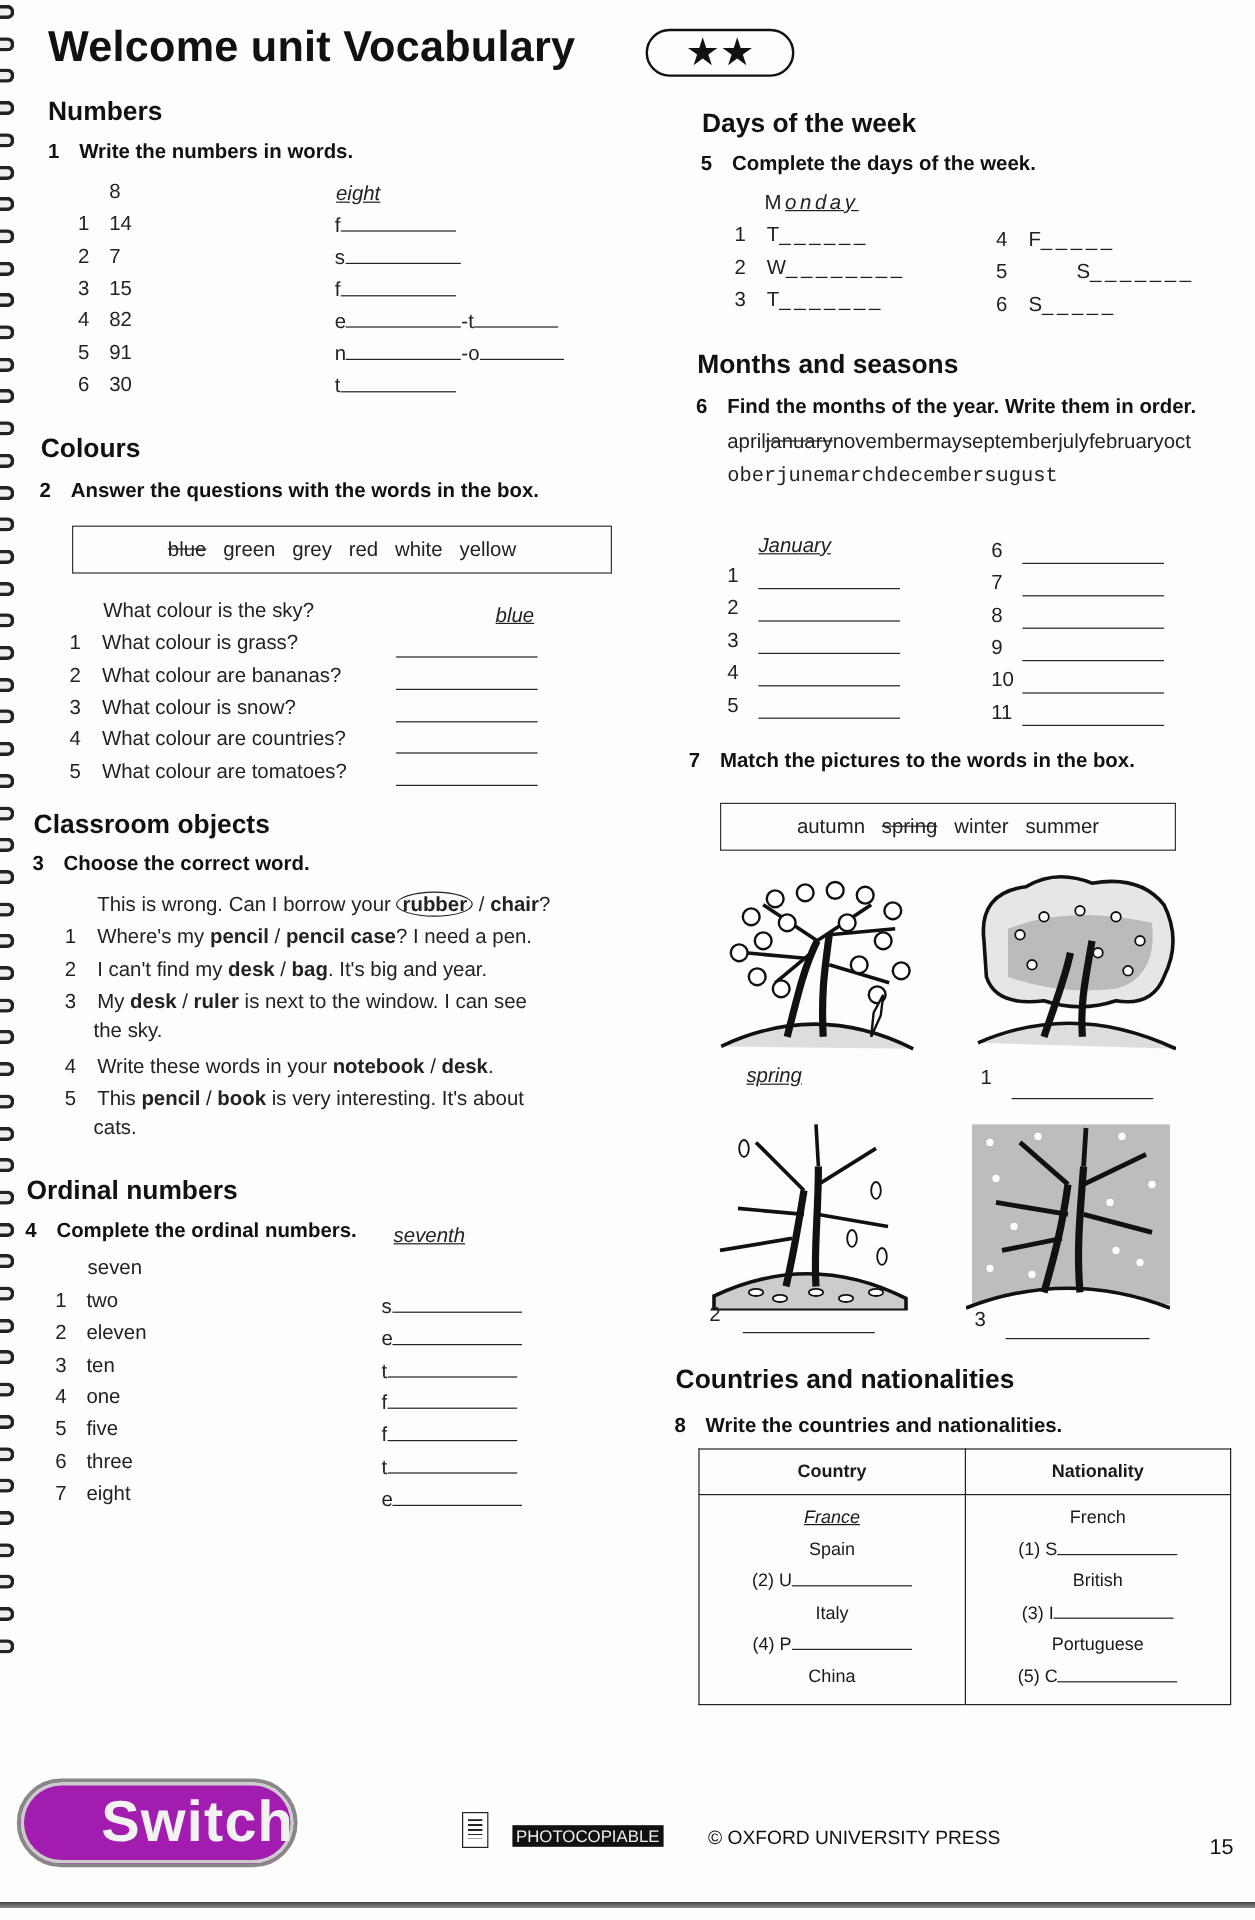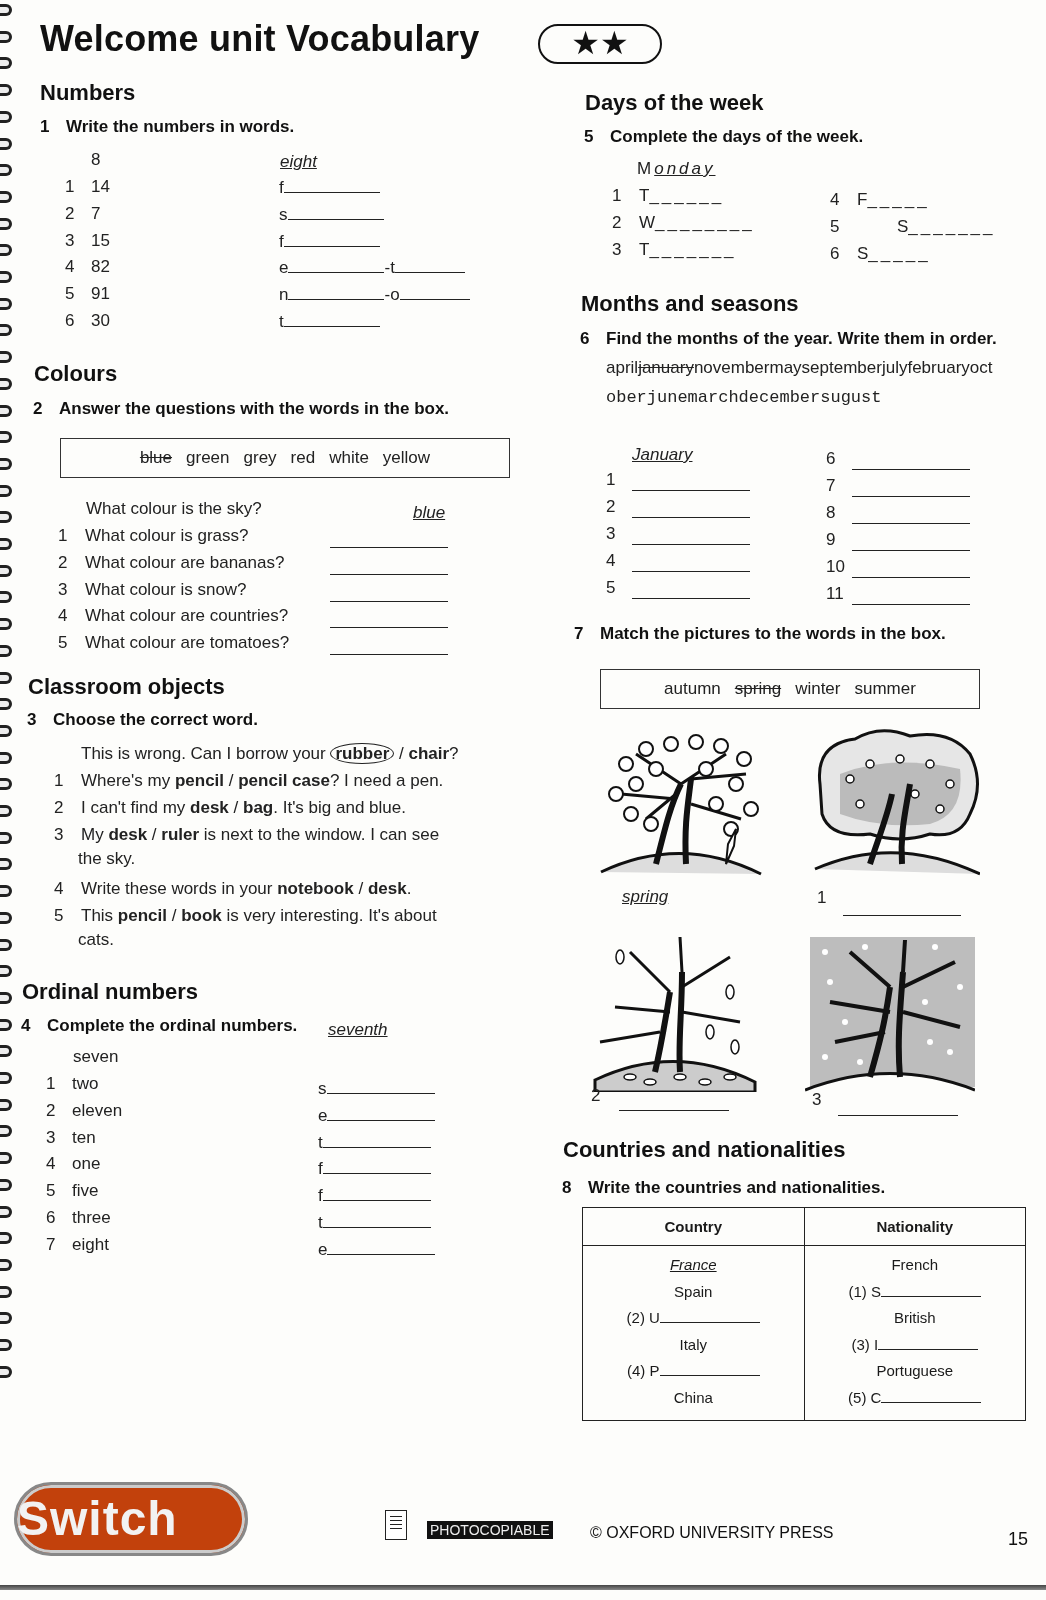--- a/index.html
+++ b/index.html
@@ -25,21 +25,21 @@
 
   .box { position: absolute; border: 1.5px solid #333; font-size: 17px; display: flex; align-items: center; justify-content: center; gap: 14px; color: #222; }
 
   .pic { position: absolute; width: 170px; height: 160px; }
 
   table.cn { position: absolute; left: 582px; top: 1207px; width: 444px; height: 214px; border-collapse: collapse; border: 1.5px solid #222; font-size: 15px; }
   table.cn th { border: 1.5px solid #222; height: 38px; font-weight: bold; }
   table.cn td { border-right: 1.5px solid #222; vertical-align: top; text-align: center; padding-top: 6px; width: 50%; }
   table.cn td div { height: 26.5px; line-height: 26px; }
 
-  .footer-logo { position: absolute; left: 14px; top: 1482px; width: 234px; height: 74px; border-radius: 38px; background: #c2410c; border: 3px solid #888; box-shadow: inset 0 0 0 3px #ccc; color: #f2f2f2; font-size: 48px; font-weight: bold; text-align: left; line-height: 68px; letter-spacing: 1px; }
+  .footer-logo { position: absolute; left: 14px; top: 1482px; width: 234px; height: 74px; border-radius: 38px; background: #a21caf; border: 3px solid #888; box-shadow: inset 0 0 0 3px #ccc; color: #f2f2f2; font-size: 48px; font-weight: bold; text-align: right; line-height: 68px; letter-spacing: 1px; }
   .copy-icon { position: absolute; left: 385px; top: 1510px; width: 22px; height: 30px; border: 1.5px solid #222; background: #fff; }
   .copy-icon::before { content: ""; position: absolute; left: 4px; top: 5px; width: 12px; height: 16px; background: repeating-linear-gradient(#222 0 1.5px, transparent 1.5px 4px); }
   .photocopiable { position: absolute; left: 427px; top: 1521px; background: #111; color: #eee; font-size: 14px; padding: 1px 3px; }
   .oup { position: absolute; left: 590px; top: 1524px; font-size: 16px; color: #111; }
   .pagenum { position: absolute; left: 1008px; top: 1529px; font-size: 18px; color: #111; }
   .bottom-rule { position: absolute; left: 0; top: 1585px; width: 1046px; height: 5px; background: linear-gradient(#444, #888); }
 </style>
 </head>
 <body>
 
@@ -158,21 +158,21 @@
 
 <div class="h2" style="left:28px;top:674px;">Classroom objects</div>
 <div class="instr" style="left:27px;top:710px;"><span class="num">3</span><span>Choose the correct word.</span></div>
 <div class="t" style="left:81px;top:744px;">
   <span>This is wrong. Can I borrow your </span><span class="b circle">rubber</span><span> / </span><span class="b">chair</span><span>?</span>
 </div>
 <div id="classroom-items">
     <div class="t" style="left:54px;top:771px;">1</div>
     <div class="t" style="left:81px;top:771px;"><span>Where's my </span><span class="b">pencil</span><span> / </span><span class="b">pencil case</span><span>? I need a pen.</span></div>
     <div class="t" style="left:54px;top:798px;">2</div>
-    <div class="t" style="left:81px;top:798px;"><span>I can't find my </span><span class="b">desk</span><span> / </span><span class="b">bag</span><span>. It's big and blue.</span></div>
+    <div class="t" style="left:81px;top:798px;"><span>I can't find my </span><span class="b">desk</span><span> / </span><span class="b">bag</span><span>. It's big and year.</span></div>
     <div class="t" style="left:54px;top:825px;">3</div>
     <div class="t" style="left:81px;top:825px;"><span>My </span><span class="b">desk</span><span> / </span><span class="b">ruler</span><span> is next to the window. I can see</span></div>
     <div class="t" style="left:78px;top:849px;">the sky.</div>
     <div class="t" style="left:54px;top:879px;">4</div>
     <div class="t" style="left:81px;top:879px;"><span>Write these words in your </span><span class="b">notebook</span><span> / </span><span class="b">desk</span><span>.</span></div>
     <div class="t" style="left:54px;top:906px;">5</div>
     <div class="t" style="left:81px;top:906px;"><span>This </span><span class="b">pencil</span><span> / </span><span class="b">book</span><span> is very interesting. It's about</span></div>
     <div class="t" style="left:78px;top:930px;">cats.</div>
   </div>
 

